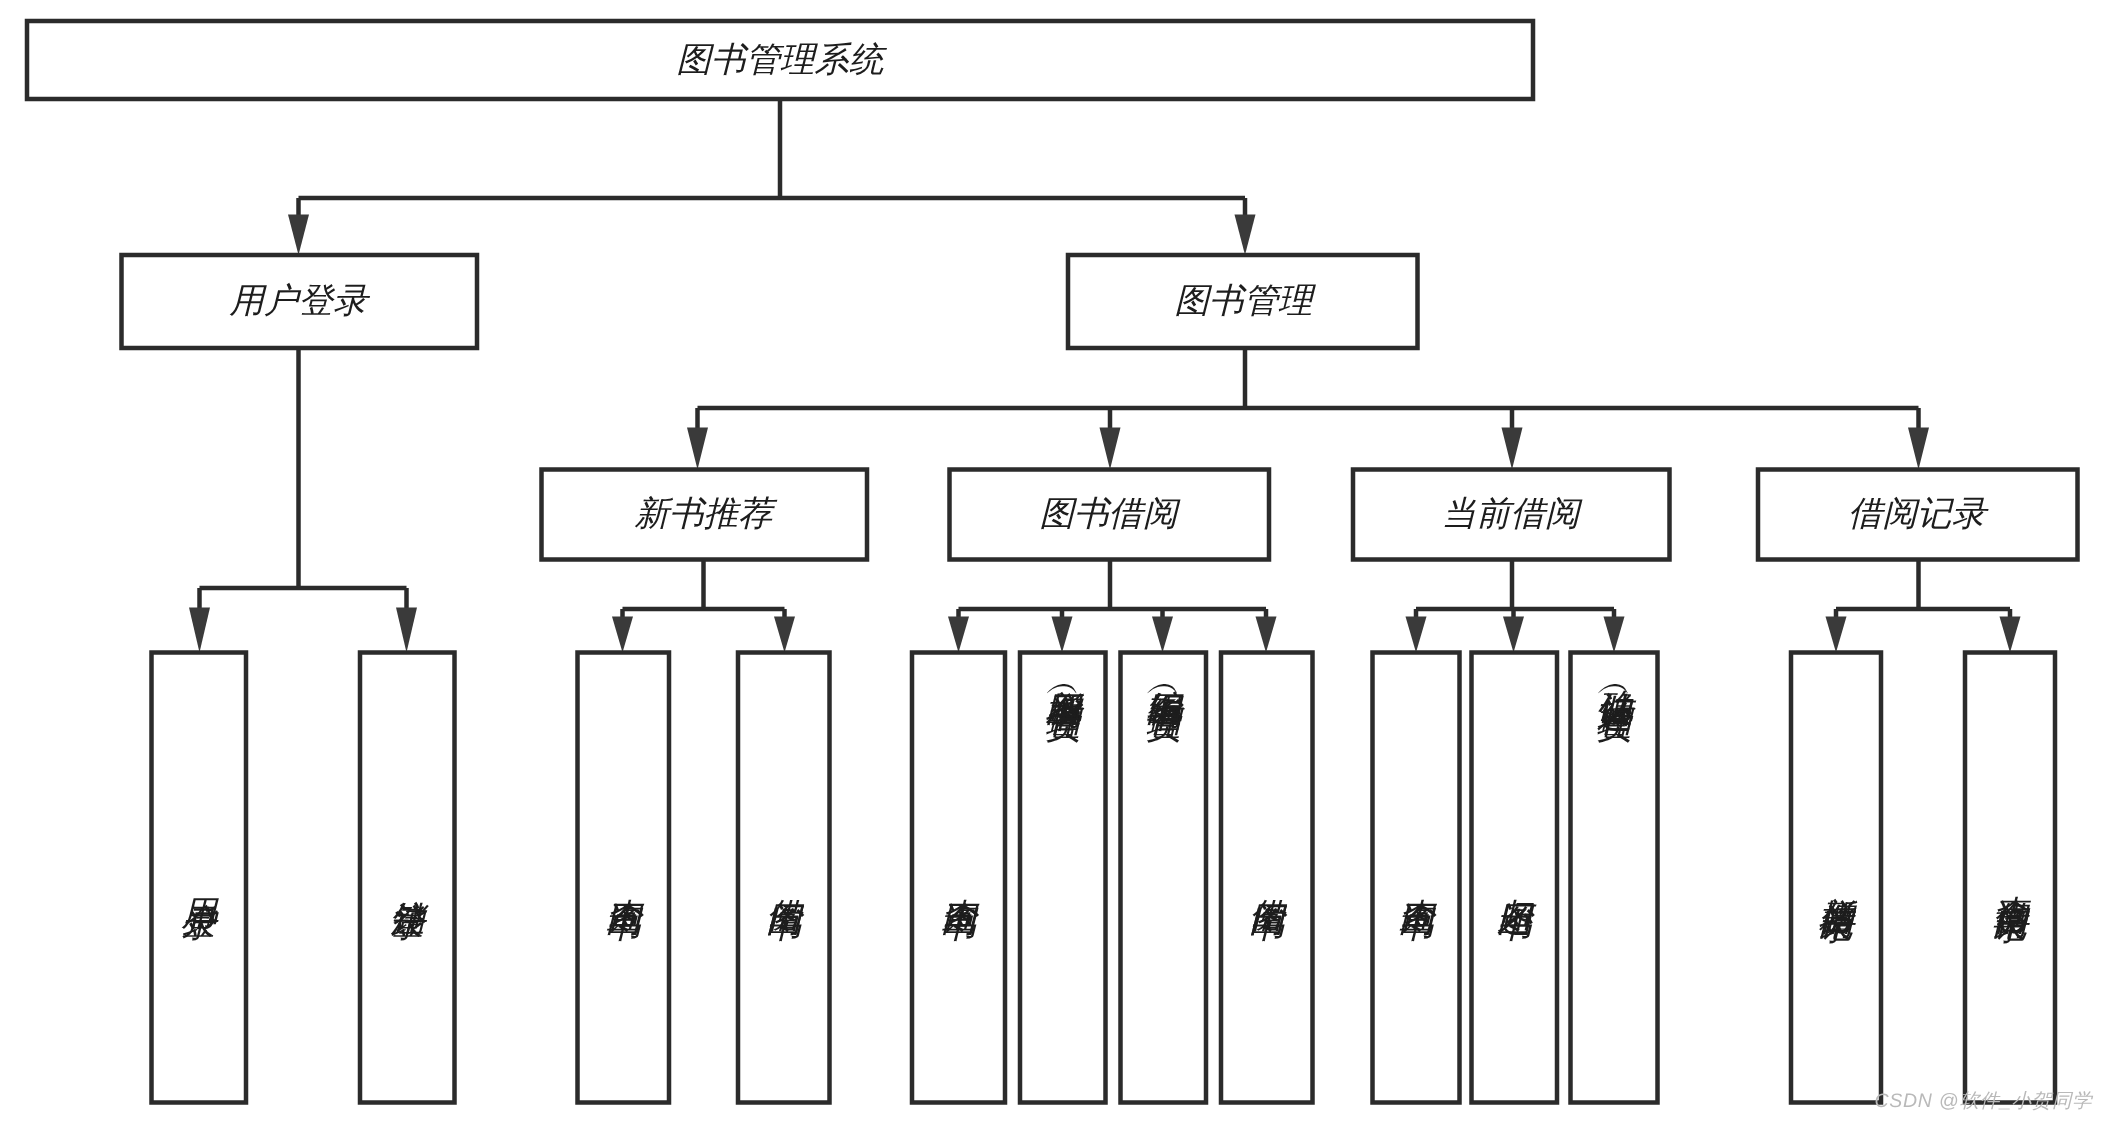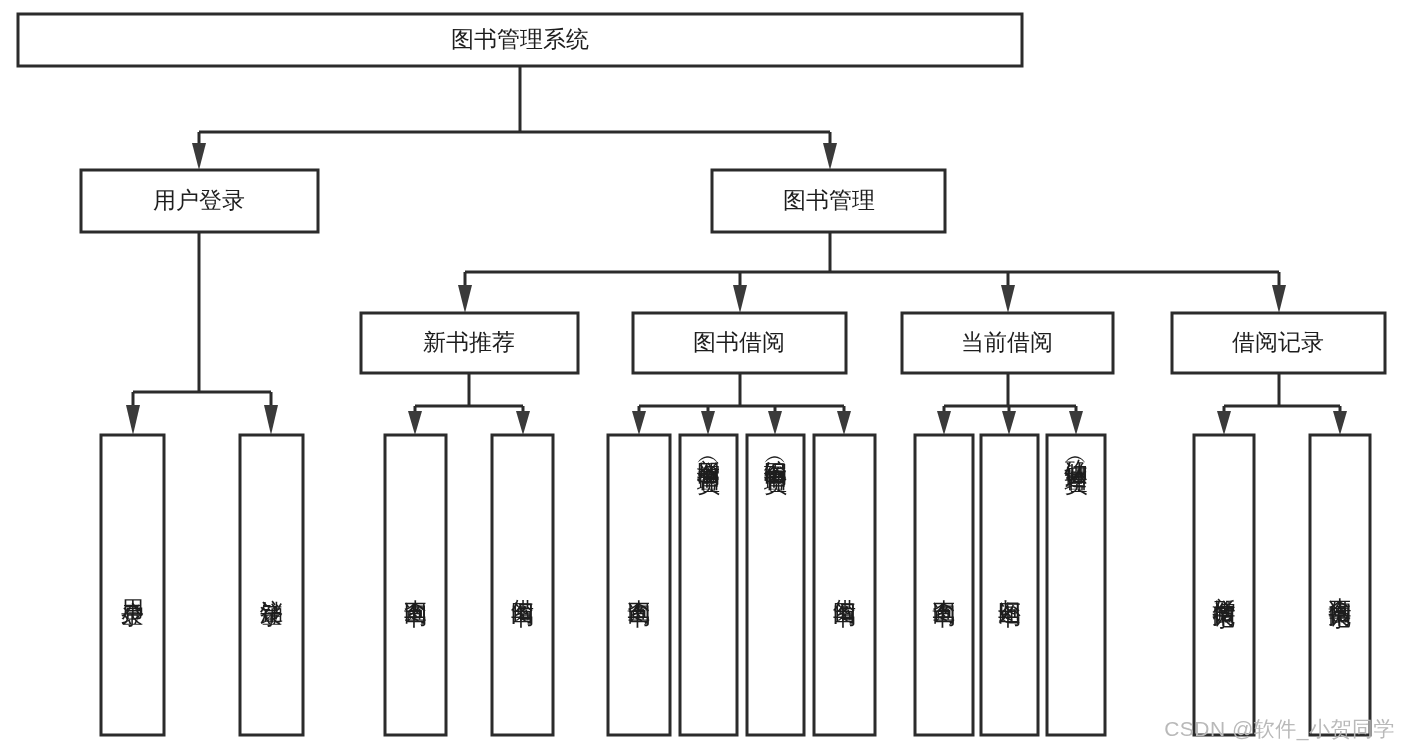--- a/index.html
+++ b/index.html
@@ -11,20 +11,21 @@
     width: 1405px;
     height: 747px;
     font-family: "Liberation Sans", "DejaVu Sans", sans-serif;
     overflow: hidden;
   }
   #diagram-root {
     position: relative;
     width: 1405px;
     height: 747px;
     background: #ffffff;
+    font-style: italic;
   }
   svg.canvas {
     position: absolute;
     left: 0;
     top: 0;
     width: 1405px;
     height: 747px;
   }
   .node-box {
     fill: #ffffff;
@@ -63,21 +64,21 @@
     color: #1d1d1d;
     letter-spacing: 2px;
     white-space: nowrap;
     text-align: center;
   }
   .watermark {
     position: absolute;
     right: 10px;
     bottom: 4px;
     font-family: "Liberation Sans", "DejaVu Sans", sans-serif;
-    font-size: 21px;
+    font-size: 13px;
     color: #b9b9b9;
     letter-spacing: 0.5px;
     white-space: nowrap;
   }
 </style>
 </head>
 <body>
 
 <div id="diagram-root">
 

